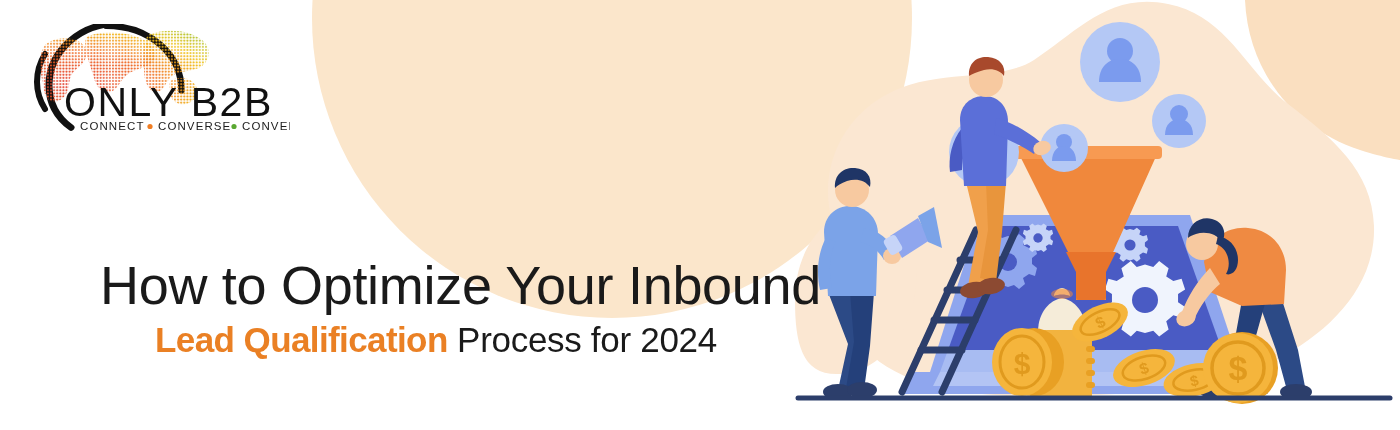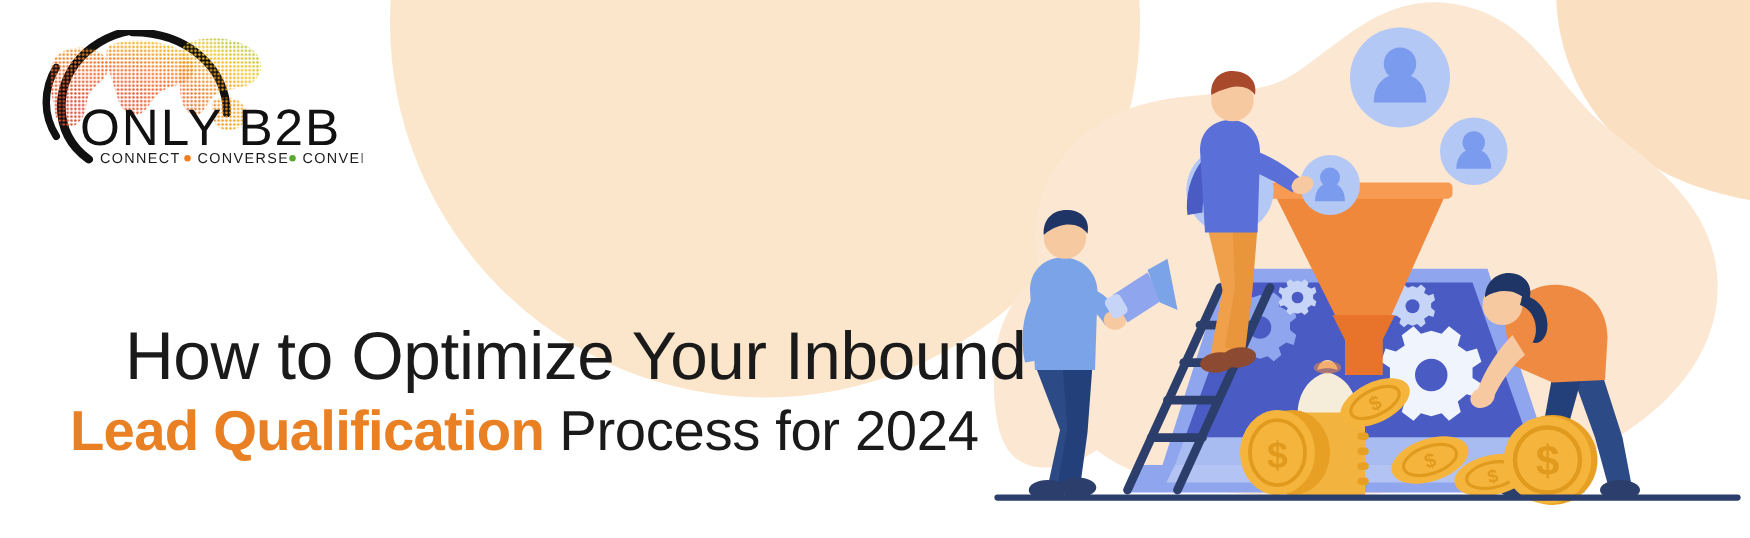--- a/index.html
+++ b/index.html
@@ -18,21 +18,21 @@
 
   
   #headline{
     position:absolute;left:56px;top:258px;width:760px;
     line-height:1.03;
     font-family:"Liberation Sans Narrow","Liberation Sans",sans-serif;
     font-stretch:condensed;
   }
   .hl-line{white-space:nowrap;}
   #hl-line1{font-size:54px;font-weight:400;color:#1a1a1a;letter-spacing:-.3px;padding-left:44px;}
-  #hl-line2{font-size:45px;font-weight:400;color:#1a1a1a;letter-spacing:-.3px;margin-top:8px;}
+  #hl-line2{font-size:35px;font-weight:400;color:#1a1a1a;letter-spacing:-.3px;margin-top:8px;text-align:center;}
   #hl-highlight{font-weight:700;color:#ea8024;letter-spacing:-.6px;}
 
   
   #illustration{position:absolute;left:790px;top:0;width:610px;height:430px;}
   #illustration svg{display:block;width:610px;height:430px;}
 </style>
 </head>
 <body>
 
 <div id="banner">

